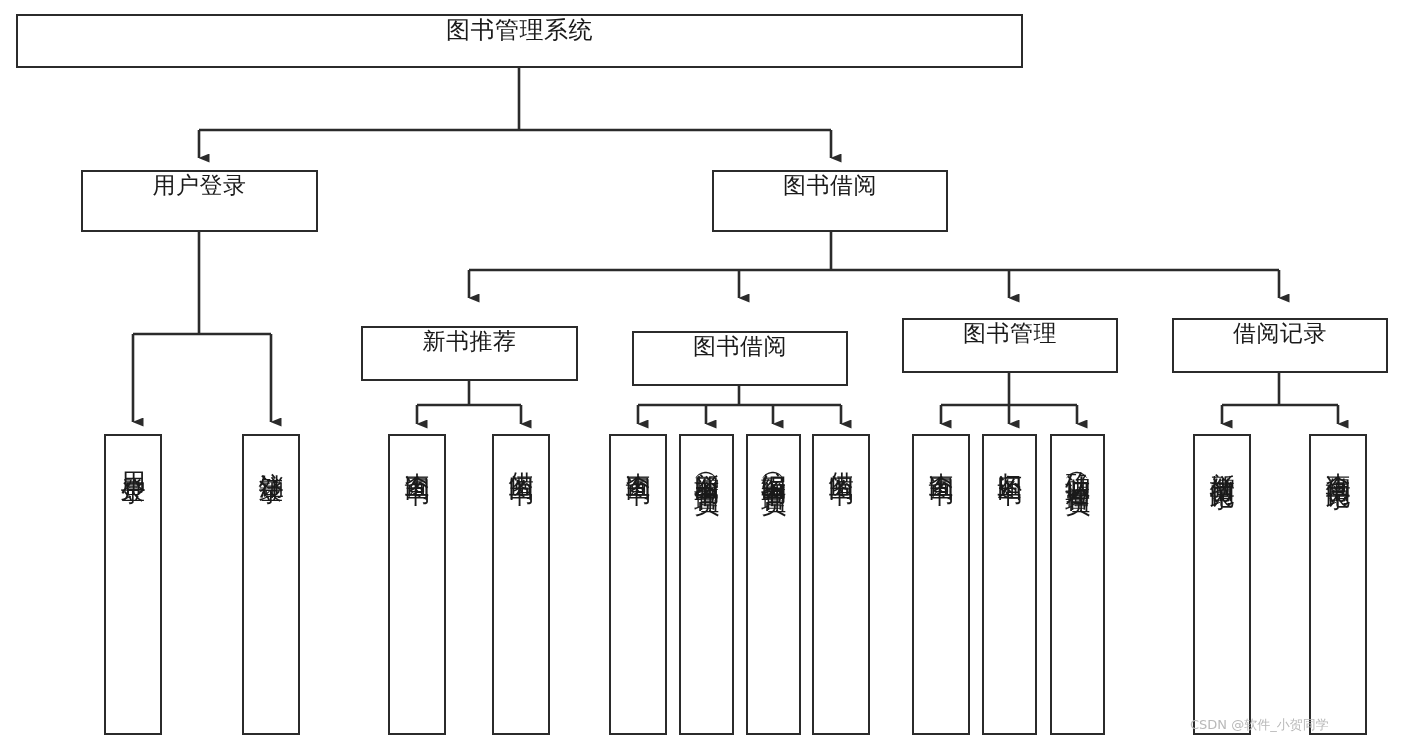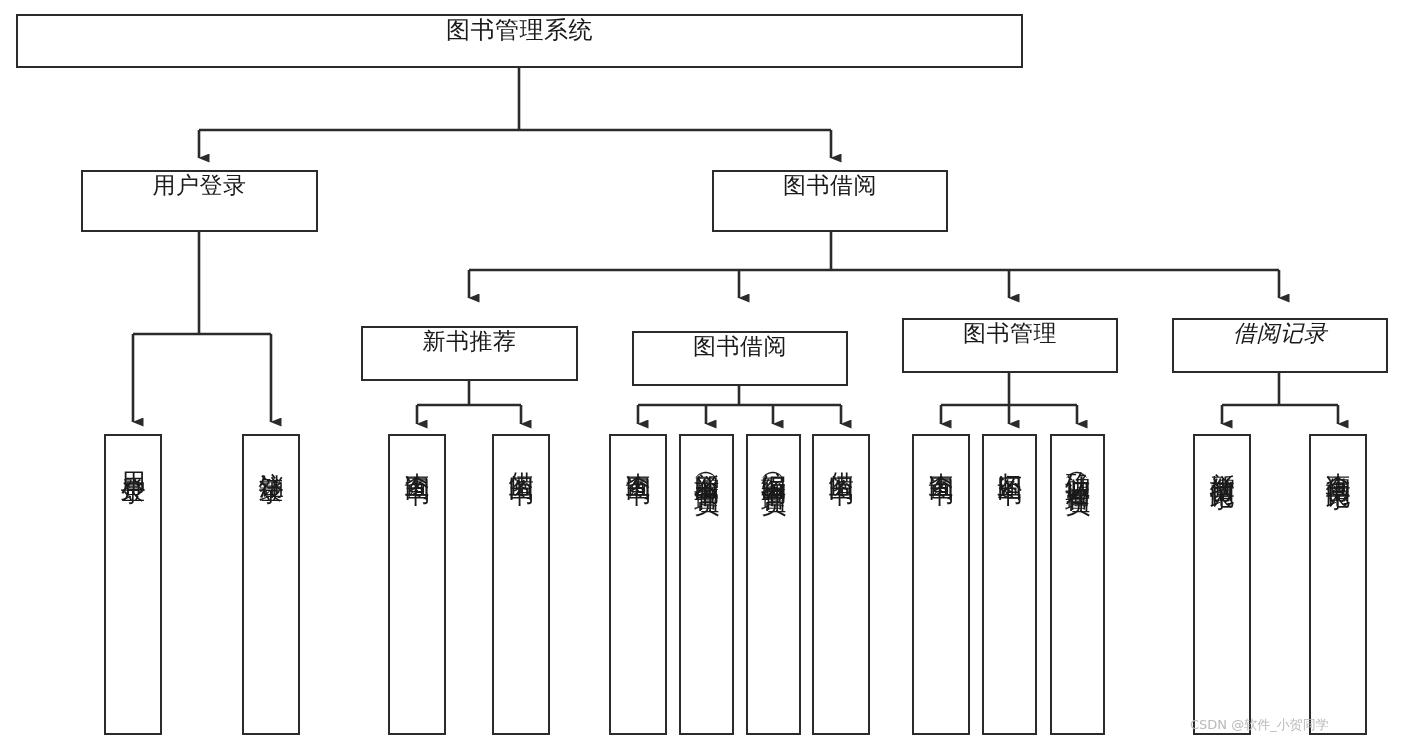--- a/index.html
+++ b/index.html
@@ -133,21 +133,21 @@
 
   <div class="node h" style="left:361px; top:318px; width:217px; height:55px;margin-top:8px;">
     <span class="label">新书推荐</span>
   </div>
   <div class="node h" style="left:632px; top:331px; width:216px; height:55px;">
     <span class="label">图书借阅</span>
   </div>
   <div class="node h" style="left:902px; top:318px; width:216px; height:55px;">
     <span class="label">图书管理</span>
   </div>
-  <div class="node h" style="left:1172px; top:318px; width:216px; height:55px;font-style:italic;">
+  <div class="node h" style="left:1172px; top:318px; width:216px; height:55px;">
     <span class="label">借阅记录</span>
   </div>
 
   <div class="node v" style="left:104px; top:434px; width:58px; height:301px;">
     <span class="label">用户登录</span>
   </div>
   <div class="node v" style="left:242px; top:434px; width:58px; height:301px;">
     <span class="label">注销登录</span>
   </div>
 

